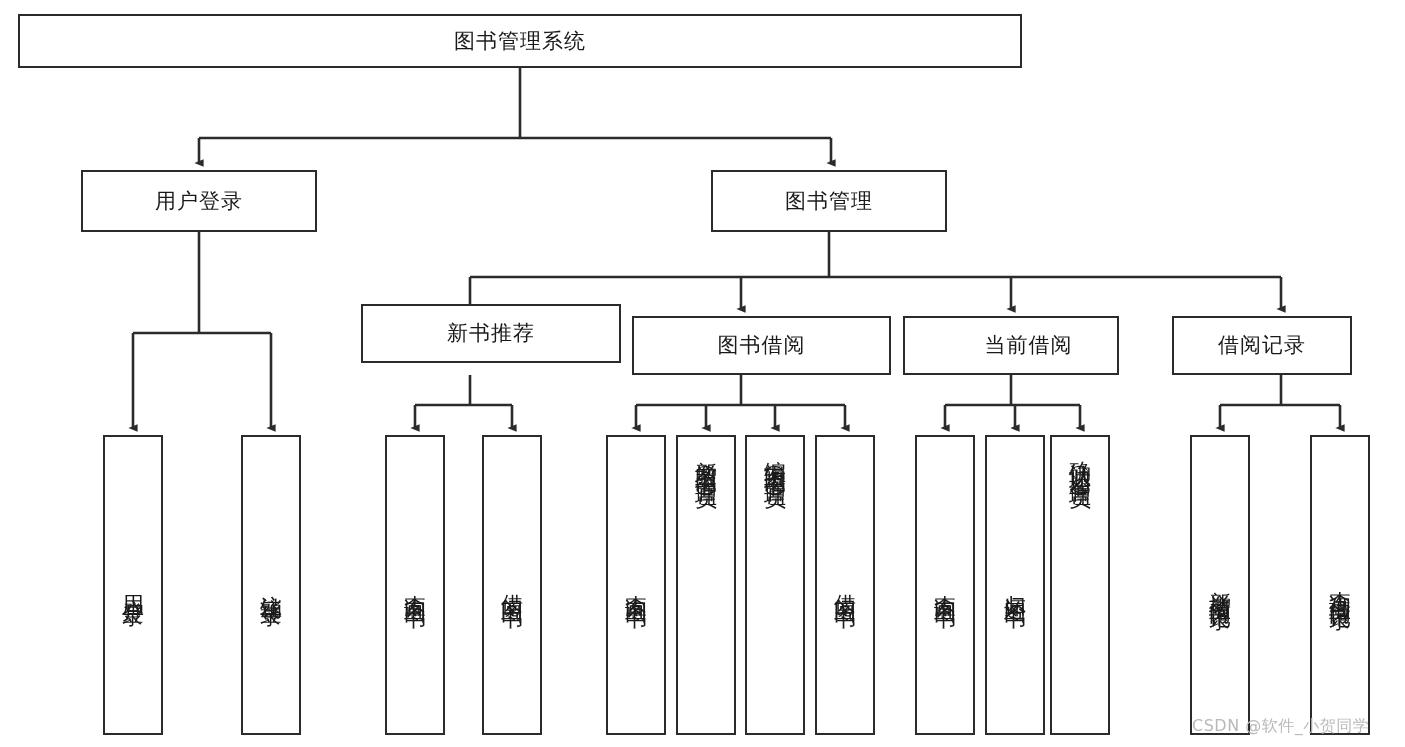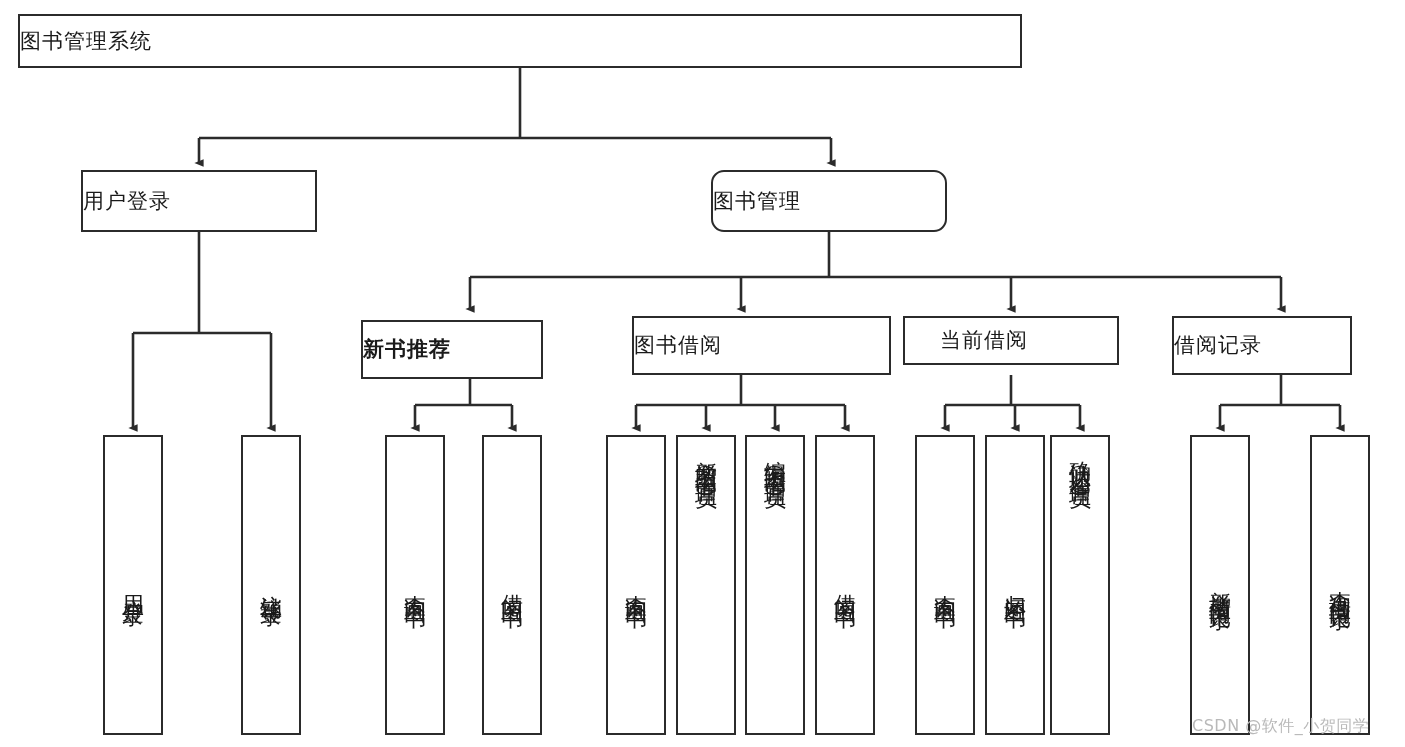--- a/index.html
+++ b/index.html
@@ -25,20 +25,21 @@
     height: 747px;
     pointer-events: none;
   }
   .node {
     position: absolute;
     box-sizing: border-box;
     background: #ffffff;
     border: 2.5px solid #2b2b2b;
     display: flex;
     align-items: center;
+    justify-content: center;
     color: #1a1a1a;
   }
   .node .lbl {
     display: block;
     text-align: center;
     line-height: 1.15;
     white-space: nowrap;
   }
   .node.h .lbl {
     font-size: 21px;
@@ -128,31 +129,31 @@
     </g>
   </svg>
 
   <div class="node root h" style="left:18px; top:14px; width:1004px; height:54px;">
     <span class="lbl">图书管理系统</span>
   </div>
 
   <div class="node h" style="left:81px; top:170px; width:236px; height:62px;">
     <span class="lbl">用户登录</span>
   </div>
-  <div class="node h" style="left:711px; top:170px; width:236px; height:62px;border-radius:13px;">
+  <div class="node h" style="left:711px; top:170px; width:236px; height:62px;">
     <span class="lbl">图书管理</span>
   </div>
 
-  <div class="node h" style="left:361px; top:320px; width:182px; height:59px;font-weight:bold;">
+  <div class="node h" style="left:361px; top:304px; width:260px; height:59px;">
     <span class="lbl">新书推荐</span>
   </div>
   <div class="node h" style="left:632px; top:316px; width:259px; height:59px;">
     <span class="lbl">图书借阅</span>
   </div>
-  <div class="node h" style="left:903px; top:316px; width:216px; height:49px;padding-left:35px;">
+  <div class="node h" style="left:903px; top:316px; width:216px; height:59px;padding-left:35px;">
     <span class="lbl">当前借阅</span>
   </div>
   <div class="node h" style="left:1172px; top:316px; width:180px; height:59px;">
     <span class="lbl">借阅记录</span>
   </div>
 
   <div class="node v mid" style="left:103px; top:435px; width:60px; height:300px;">
     <span class="lbl">用户登录</span>
   </div>
   <div class="node v mid" style="left:241px; top:435px; width:60px; height:300px;">

